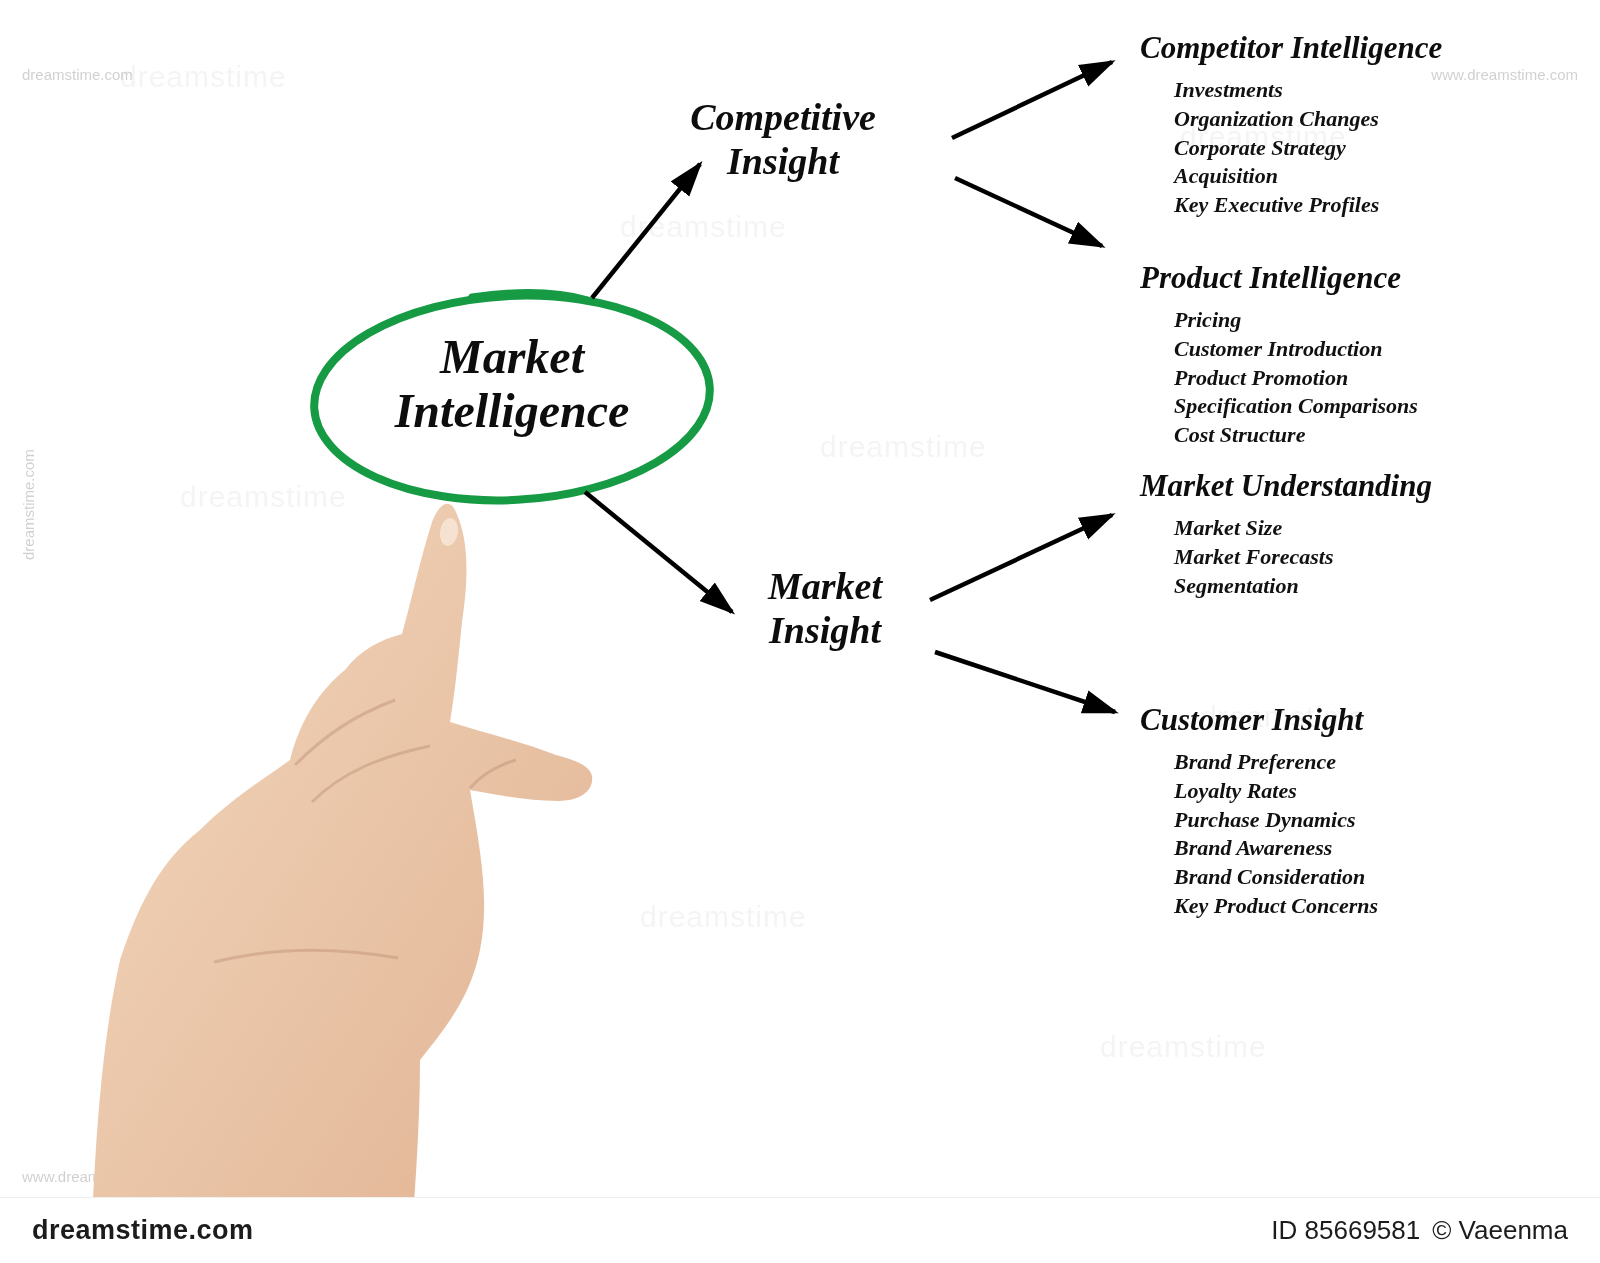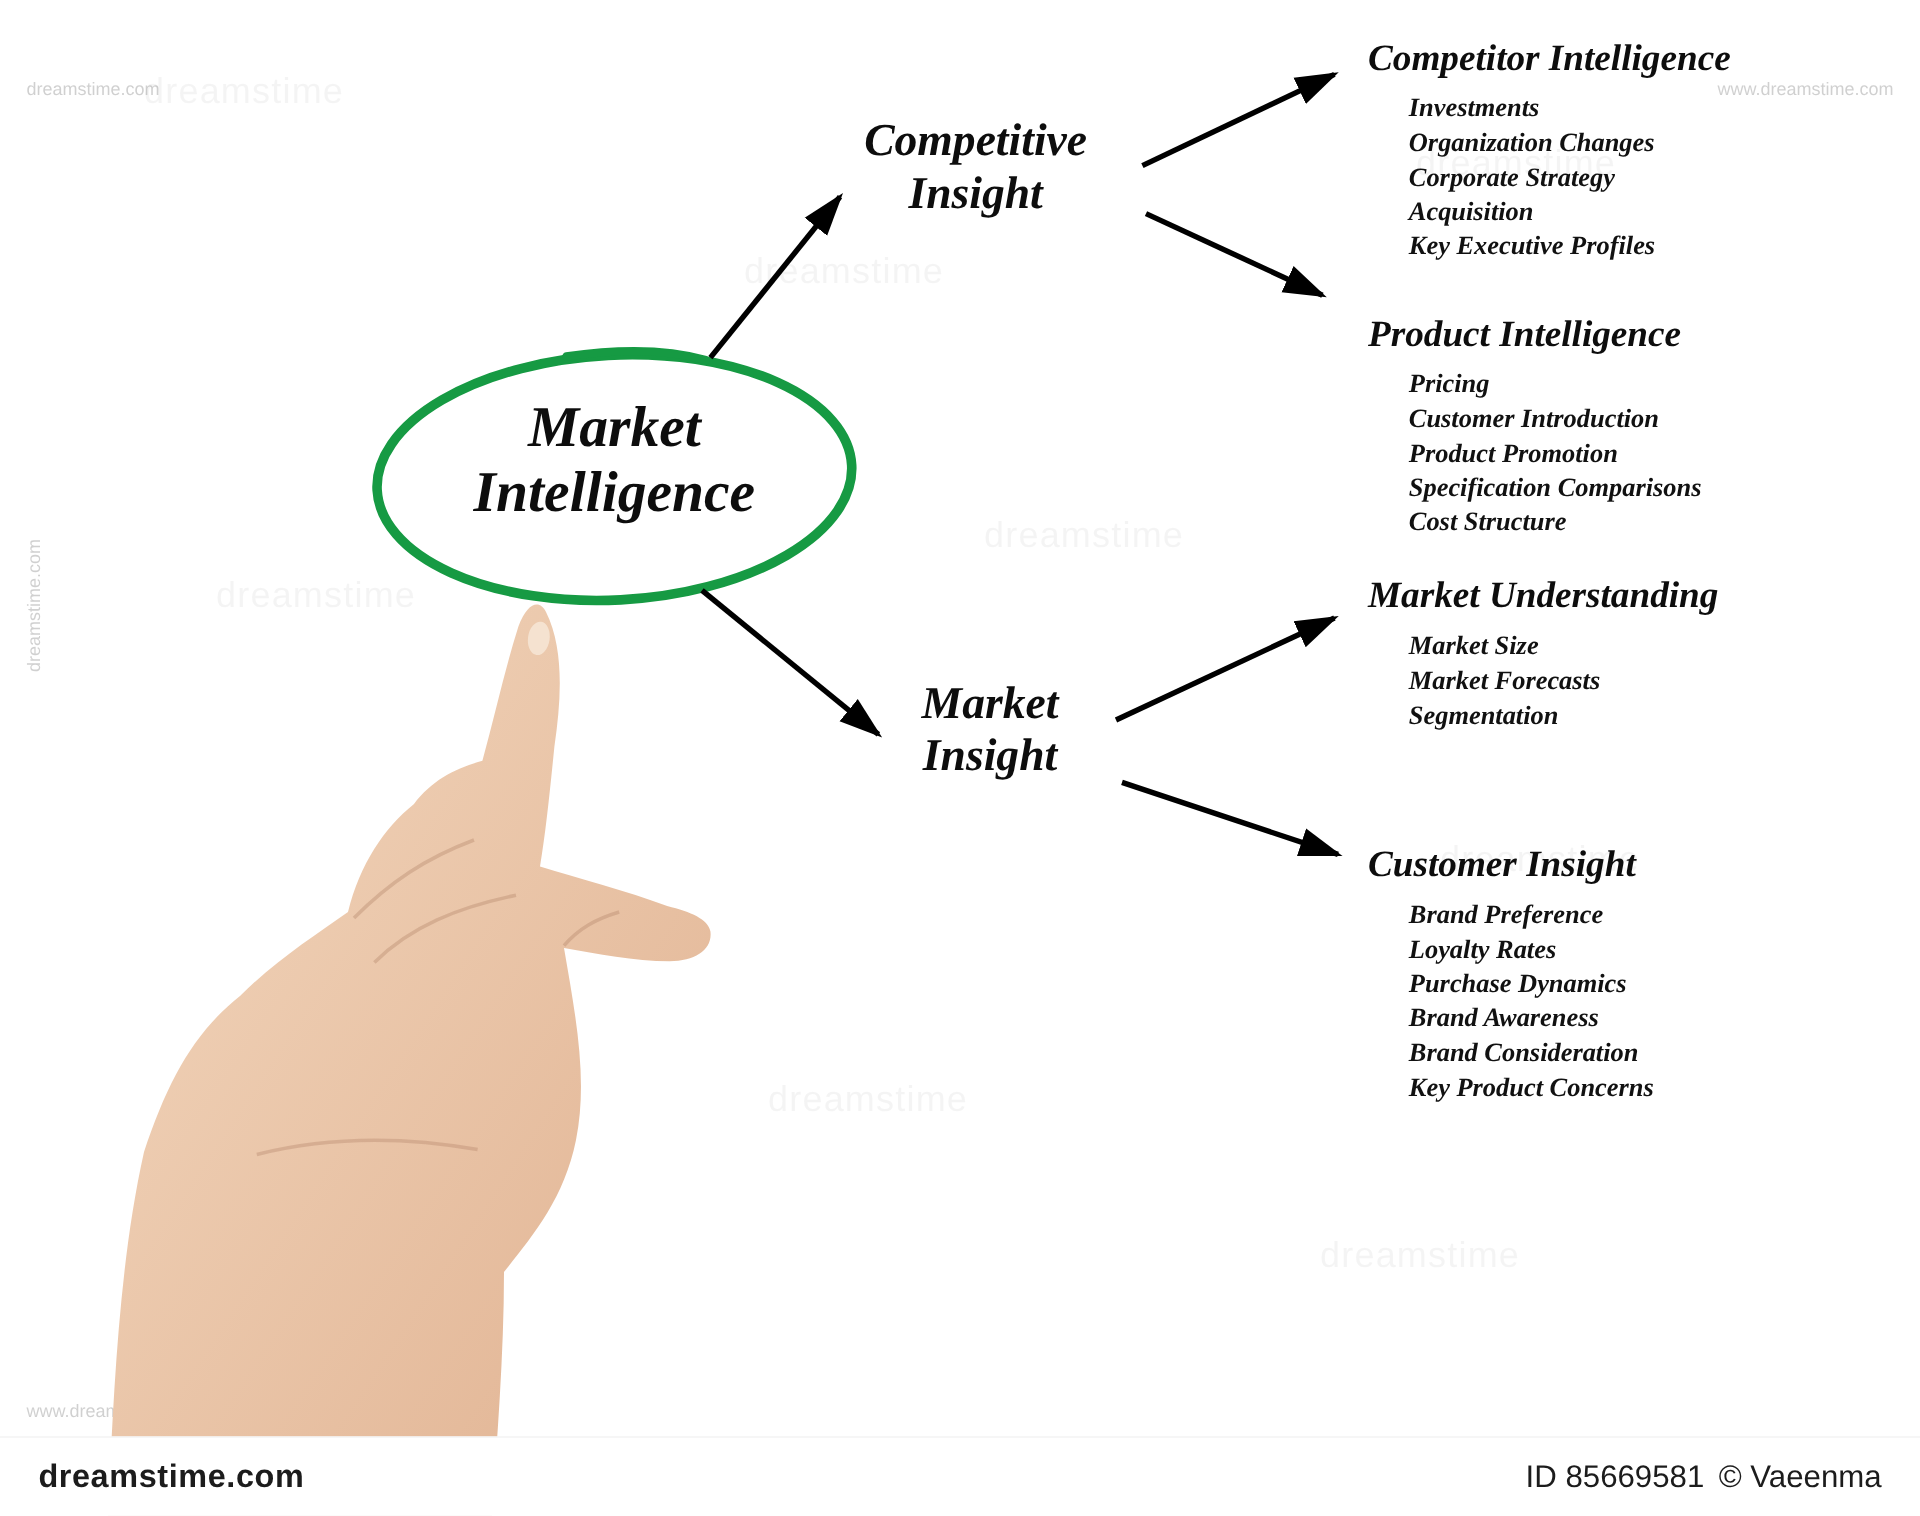--- a/index.html
+++ b/index.html
@@ -1,24 +1,24 @@
 <!DOCTYPE html>
 <html><head>
 <meta charset="utf-8">
 <style>
   html,body{margin:0;padding:0;background:#fff;}
   .stage{position:relative;width:1600px;height:1263px;background:#ffffff;overflow:hidden;
          font-family:"Liberation Serif", serif;color:#0b0b0b;}
   svg.overlay{position:absolute;left:0;top:0;width:1600px;height:1263px;pointer-events:none;}
   .node{position:absolute;font-style:italic;font-weight:bold;text-align:center;color:#0d0d0d;}
   .center-label{left:332px;top:330px;width:360px;font-size:48px;line-height:1.12;}
-  .mid-label-1{left:688px;top:96px;width:250px;font-size:38px;line-height:1.15;}
+  .mid-label-1{left:658px;top:96px;width:250px;font-size:38px;line-height:1.15;}
   .mid-label-2{left:725px;top:565px;width:200px;font-size:38px;line-height:1.15;}
   .group{position:absolute;left:1140px;width:430px;}
-  .group-1{top:30px;} .group-2{top:260px;} .group-3{top:478px;} .group-4{top:702px;}
+  .group-1{top:30px;} .group-2{top:260px;} .group-3{top:468px;} .group-4{top:702px;}
   .group-title{font-size:31px;font-style:italic;font-weight:bold;color:#0d0d0d;}
   .group-items{list-style:none;margin:10px 0 0 34px;padding:0;}
   .group-items li{font-size:22px;font-style:italic;font-weight:bold;line-height:1.31;color:#111;}
   
   .wm-tile{position:absolute;font-family:"Liberation Sans", sans-serif;font-size:30px;color:#555;
            opacity:0.06;pointer-events:none;letter-spacing:1px;text-align:right;}
   .wm-edge{position:absolute;font-family:"Liberation Sans", sans-serif;font-size:15px;color:#999;
            opacity:0.45;pointer-events:none;}
   .wm-edge.v{transform:rotate(-90deg);transform-origin:left top;}
   .bottom-bar{position:absolute;left:0;right:0;bottom:0;height:66px;background:#ffffff;

